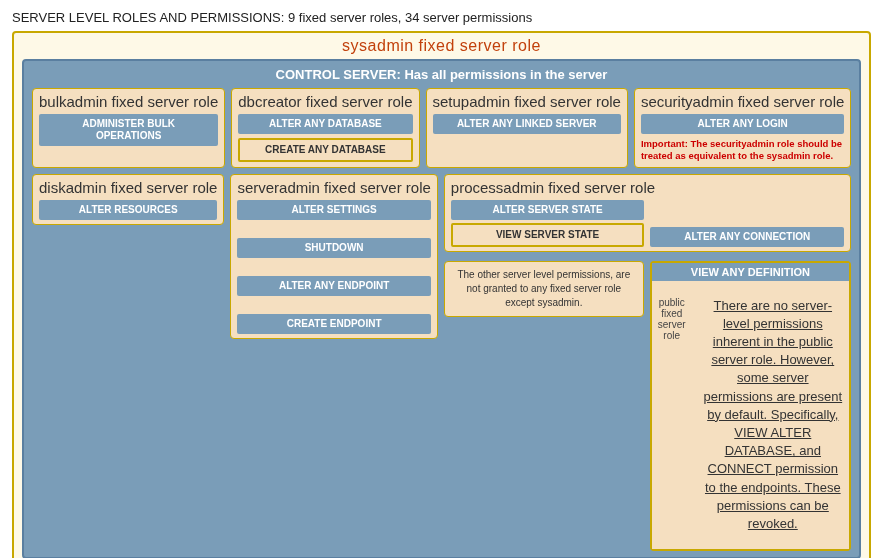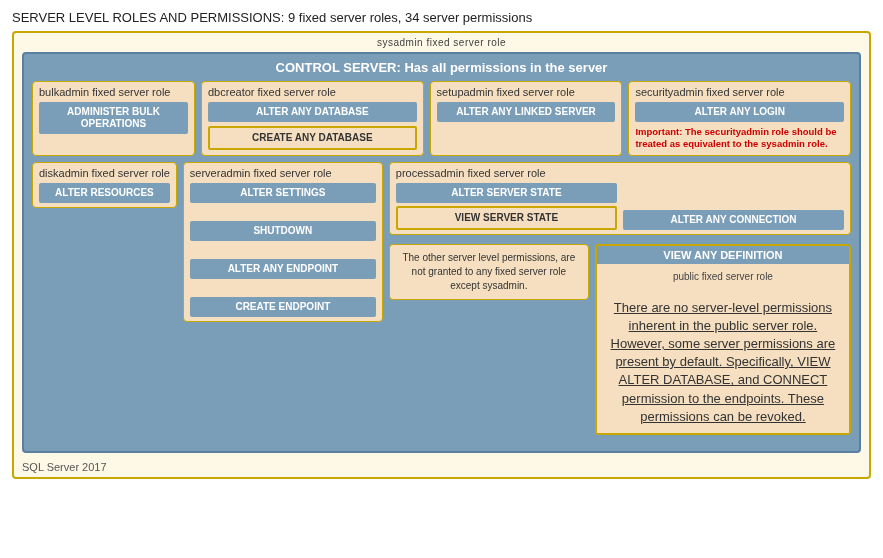--- a/index.html
+++ b/index.html
@@ -33,22 +33,22 @@
       border: 2px solid #c8a800;
       background: #fef9e7;
       border-radius: 4px;
       display: flex;
       flex-direction: column;
       padding: 4px 8px 4px 8px;
       position: relative;
     }
     .sysadmin-title {
       text-align: center;
-      font-size: 10px;
-      color: #404040;
+      font-size: 16px;
+      color: #c2410c;
       margin-bottom: 4px;
       letter-spacing: 0.5px;
     }
     
     .control-server-box {
       border: 2px solid #5a7fa0;
       background: #7a9db8;
       border-radius: 4px;
       padding: 6px 8px 6px 8px;
       display: flex;
@@ -77,21 +77,21 @@
     .role-card {
       background: #f5dfc0;
       border: 1.5px solid #c8a800;
       border-radius: 4px;
       padding: 4px 6px;
       display: flex;
       flex-direction: column;
       gap: 4px;
     }
     .role-title {
-      font-size: 11px;
+      font-size: 15px;
       color: #333;
       font-weight: normal;
       white-space: nowrap;
     }
     
     .perm-btn {
       background: #7a9db8;
       color: #fff;
       font-size: 10px;
       font-weight: bold;
@@ -174,23 +174,23 @@
       background: #7a9db8;
       color: #fff;
       font-size: 11px;
       font-weight: bold;
       text-align: center;
       padding: 3px 4px;
     }
     .public-role-box {
       flex: 1;
       background: #f5dfc0;
-      padding: 7px 6px;
-      display: flex;
-      flex-direction: column;
+      padding: 16px 6px;
+      display: flex;
+      flex-direction: row;
       gap: 17px;
     }
     .public-role-title {
       font-size: 10px;
       color: #444;
       text-align: center;
     }
     .public-role-text {
       font-size: 13px;
       color: #333;

